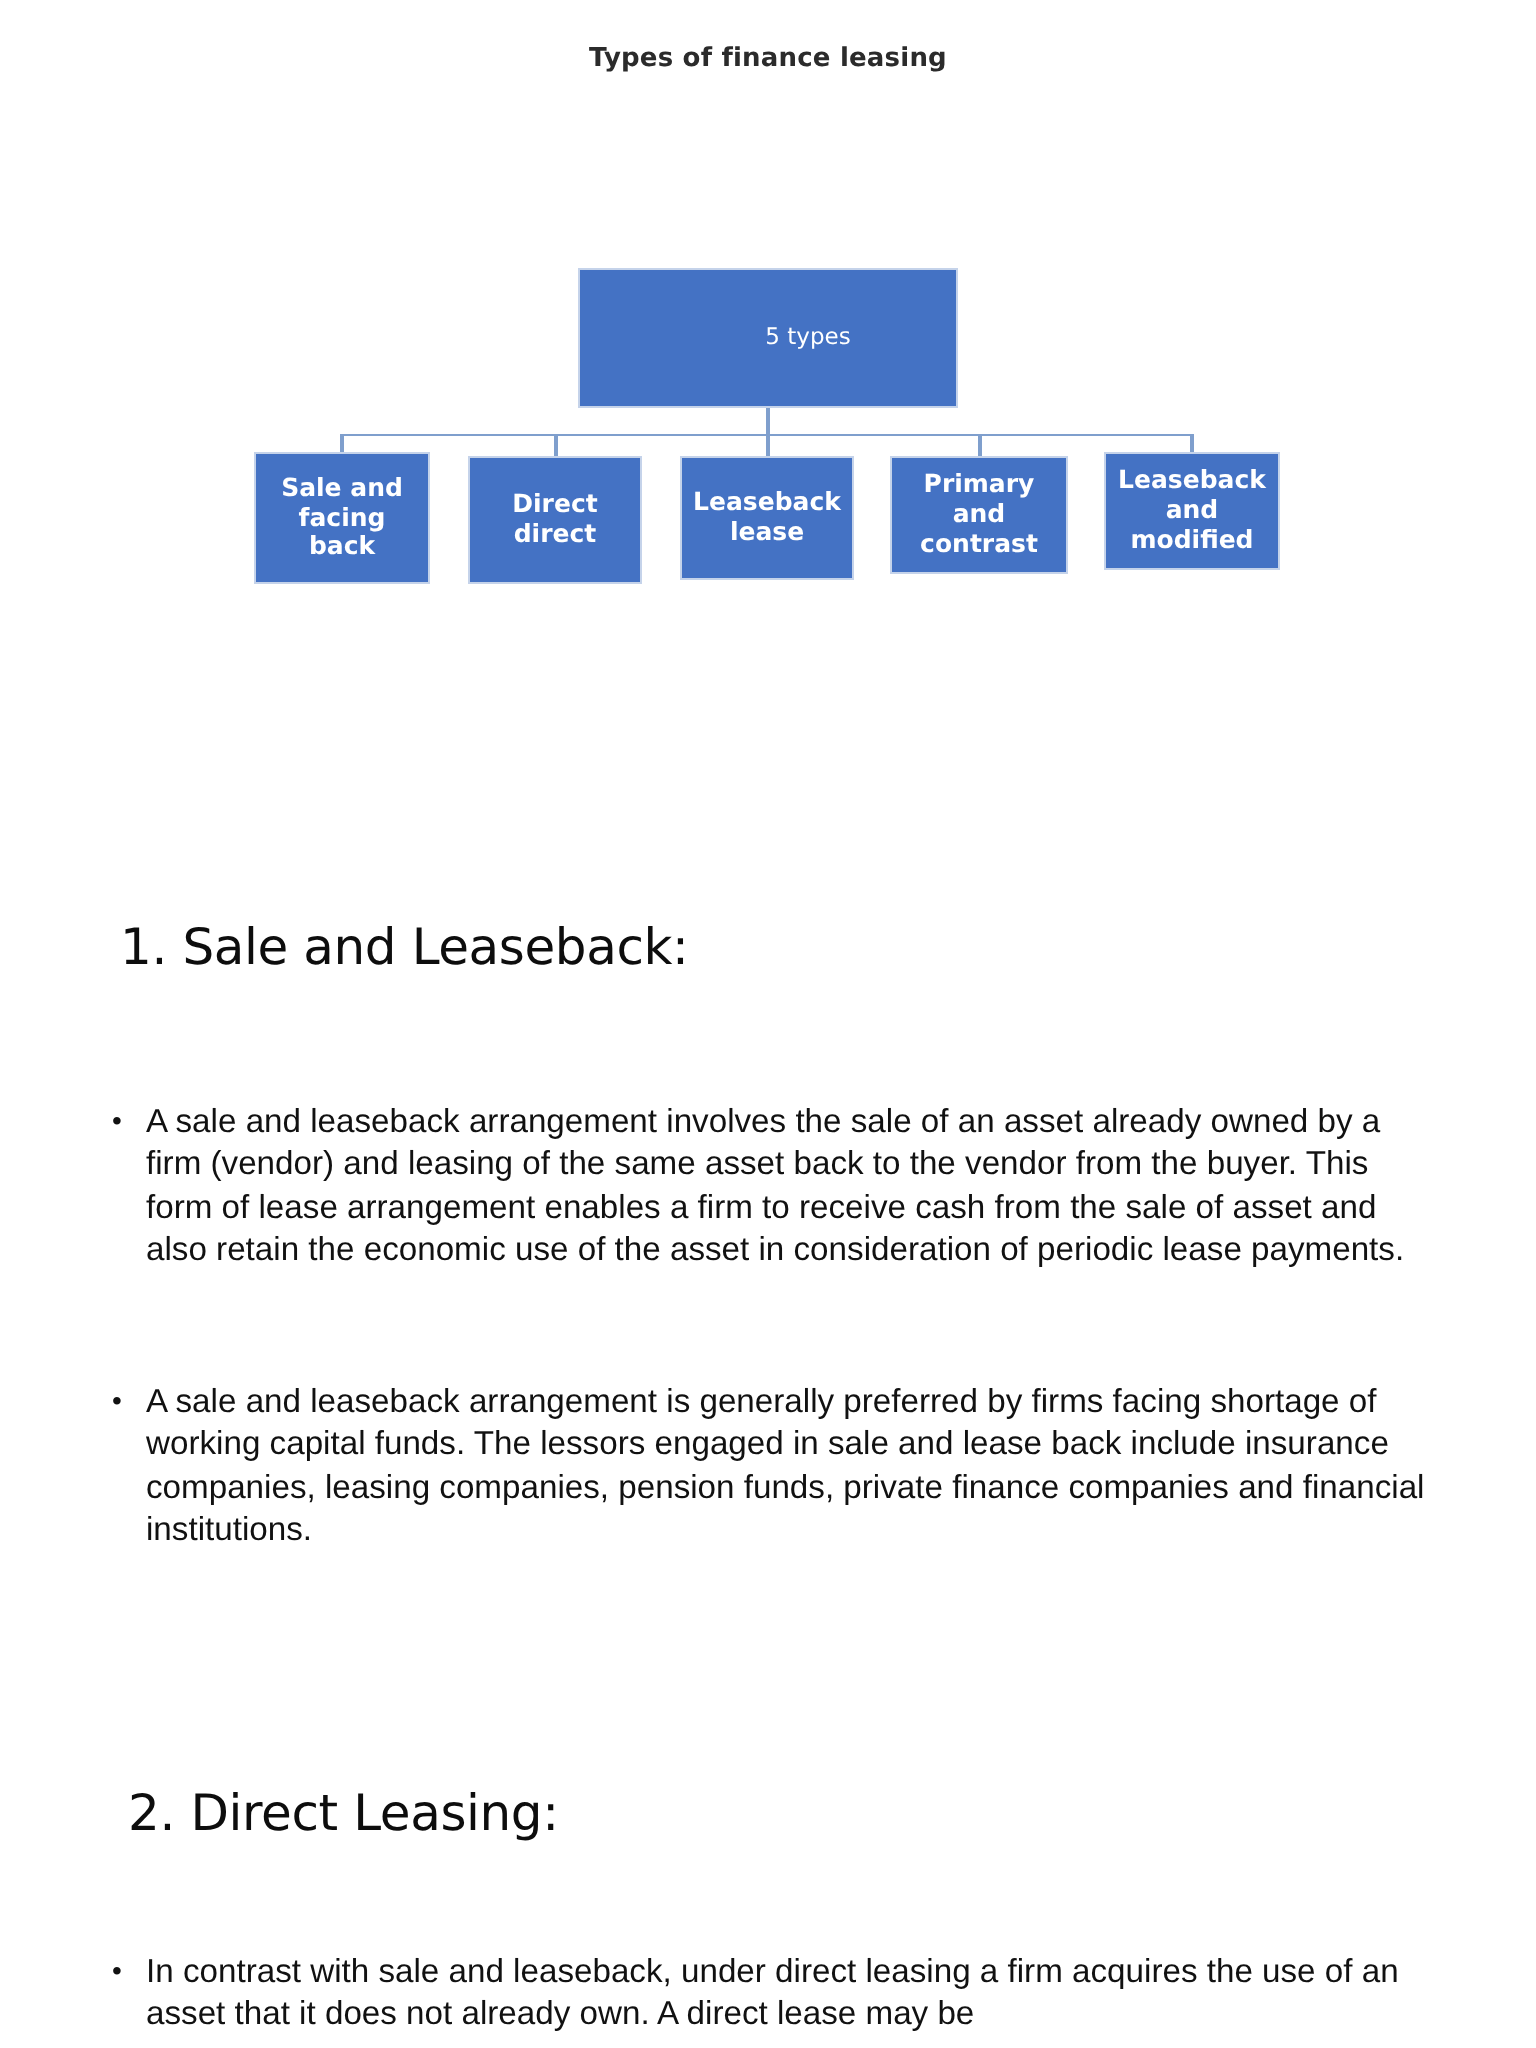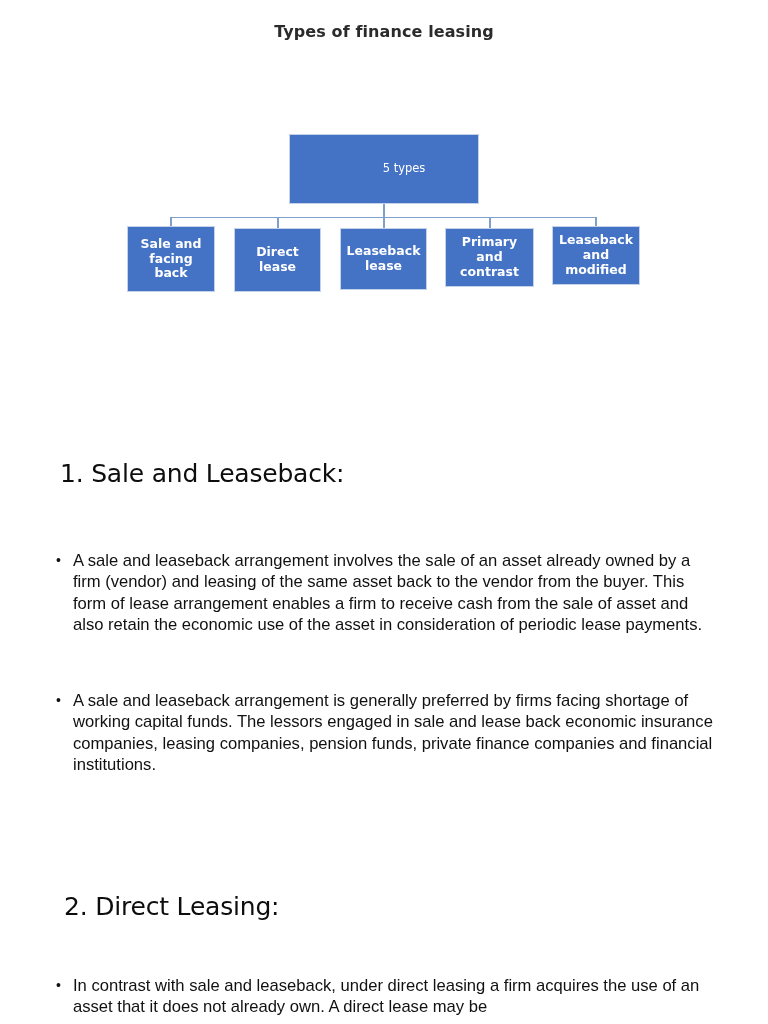--- a/index.html
+++ b/index.html
@@ -17,21 +17,21 @@
   }
 
   
   .page-title {
     position: absolute;
     top: 22px;
     left: 0;
     width: 768px;
     text-align: center;
     font-family: "DejaVu Sans", sans-serif;
-    font-size: 16px;
+    font-size: 13px;
     font-weight: bold;
     color: #2b2b2b;
     letter-spacing: 0.1px;
   }
 
   
   .org-chart {
     position: absolute;
     left: 0;
     top: 0;
@@ -129,36 +129,36 @@
   <div class="conn conn-h"></div>
   <div class="drop" id="d1"></div>
   <div class="drop" id="d2"></div>
   <div class="drop" id="d3"></div>
   <div class="drop" id="d4"></div>
   <div class="drop" id="d5"></div>
 
   <div class="node node-root">5 types</div>
 
   <div class="node node-child" id="n1">Sale and facing back</div>
-  <div class="node node-child" id="n2">Direct lease</div>
+  <div class="node node-child" id="n2">Direct direct</div>
   <div class="node node-child" id="n3">Leaseback lease</div>
   <div class="node node-child" id="n4">Primary and contrast</div>
   <div class="node node-child" id="n5">Leaseback and modified</div>
 </div>
 
 <div class="section-heading" id="h1">1. Sale and Leaseback:</div>
 
 <div class="bullet" id="b1">
   <span class="dot">•</span>
   <span class="txt">A sale and leaseback arrangement involves the sale of an asset already owned by a firm (vendor) and leasing of the same asset back to the vendor from the buyer. This form of lease arrangement enables a firm to receive cash from the sale of asset and also retain the economic use of the asset in consideration of periodic lease payments.</span>
 </div>
 
 <div class="bullet" id="b2">
   <span class="dot">•</span>
-  <span class="txt">A sale and leaseback arrangement is generally preferred by firms facing shortage of working capital funds. The lessors engaged in sale and lease back economic insurance companies, leasing companies, pension funds, private finance companies and financial institutions.</span>
+  <span class="txt">A sale and leaseback arrangement is generally preferred by firms facing shortage of working capital funds. The lessors engaged in sale and lease back include insurance companies, leasing companies, pension funds, private finance companies and financial institutions.</span>
 </div>
 
 <div class="section-heading" id="h2">2. Direct Leasing:</div>
 
 <div class="bullet" id="b3">
   <span class="dot">•</span>
   <span class="txt">In contrast with sale and leaseback, under direct leasing a firm acquires the use of an asset that it does not already own. A direct lease may be</span>
 </div>
 
 </body></html>

